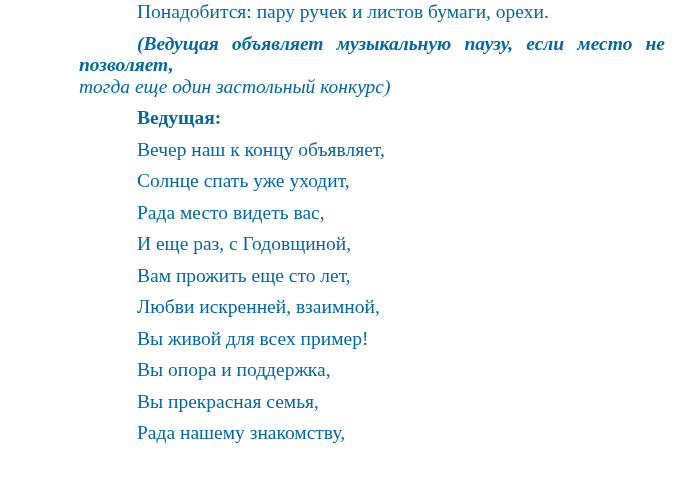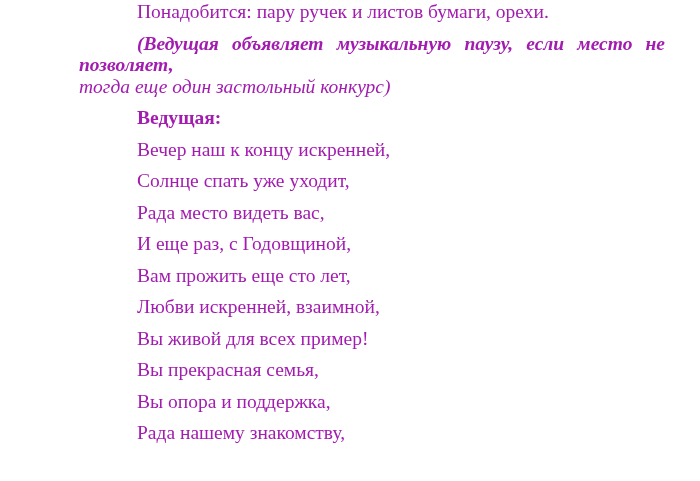--- a/index.html
+++ b/index.html
@@ -9,21 +9,21 @@
   body {
     width: 700px;
     height: 481px;
     background: #ffffff;
     overflow: hidden;
   }
   .doc {
     box-sizing: content-box;
     padding: 1px 35px 0 79px;
     width: 586px;
-    color: #a21caf;
+    color: #0369a1;
     font-family: "Liberation Serif", "DejaVu Serif", serif;
     font-size: 19.5px;
     line-height: 21.5px;
   }
   .para {
     margin: 0 0 10px 0;
     text-indent: 58px;
     text-align: left;
   }
   .stage-direction {
@@ -57,26 +57,26 @@
   <p class="para">Понадобится: пару ручек и листов бумаги, орехи.</p>
 
   <div class="stage-direction">
     <div class="sd-line-1">(Ведущая объявляет музыкальную паузу, если место не позволяет,</div>
     <div class="sd-line-2">тогда еще один застольный конкурс)</div>
   </div>
 
   <p class="para speaker">Ведущая:</p>
 
   <div>
-    <p class="poem-line">Вечер наш к концу искренней,</p>
+    <p class="poem-line">Вечер наш к концу объявляет,</p>
     <p class="poem-line">Солнце спать уже уходит,</p>
     <p class="poem-line">Рада место видеть вас,</p>
     <p class="poem-line">И еще раз, с Годовщиной,</p>
     <p class="poem-line">Вам прожить еще сто лет,</p>
     <p class="poem-line">Любви искренней, взаимной,</p>
     <p class="poem-line">Вы живой для всех пример!</p>
+    <p class="poem-line">Вы опора и поддержка,</p>
     <p class="poem-line">Вы прекрасная семья,</p>
-    <p class="poem-line">Вы опора и поддержка,</p>
     <p class="poem-line">Рада нашему знакомству,</p>
 
   </div>
 
 </div>
 
 </body></html>

